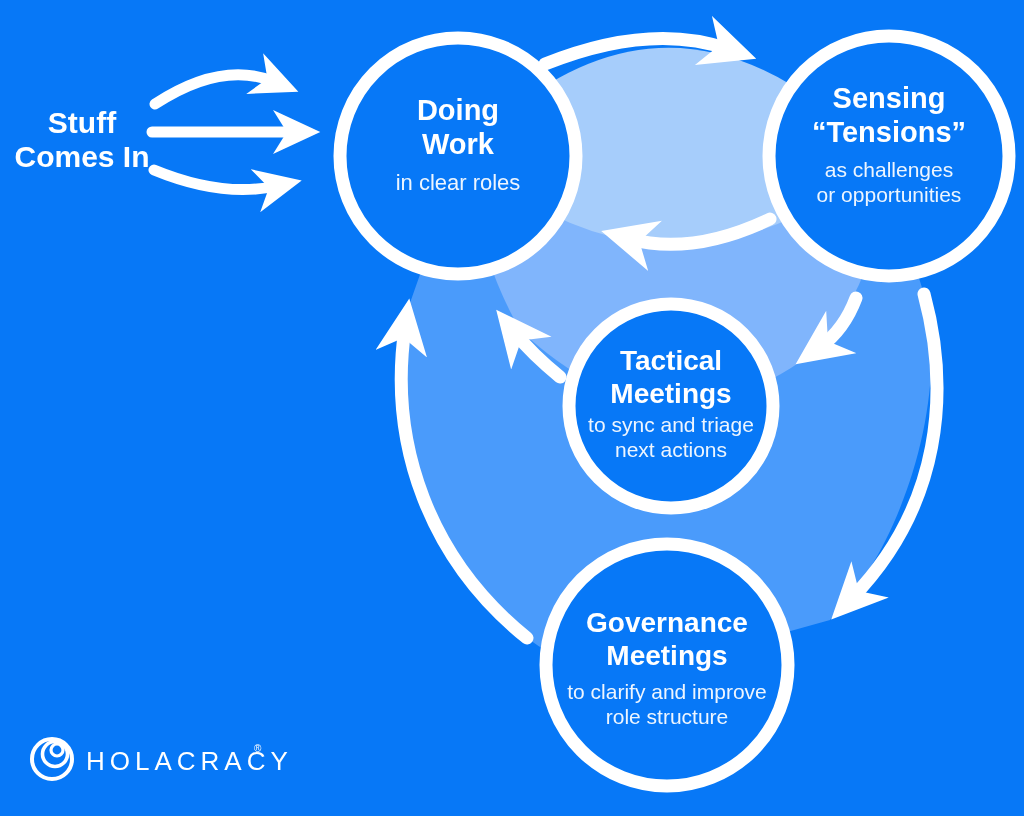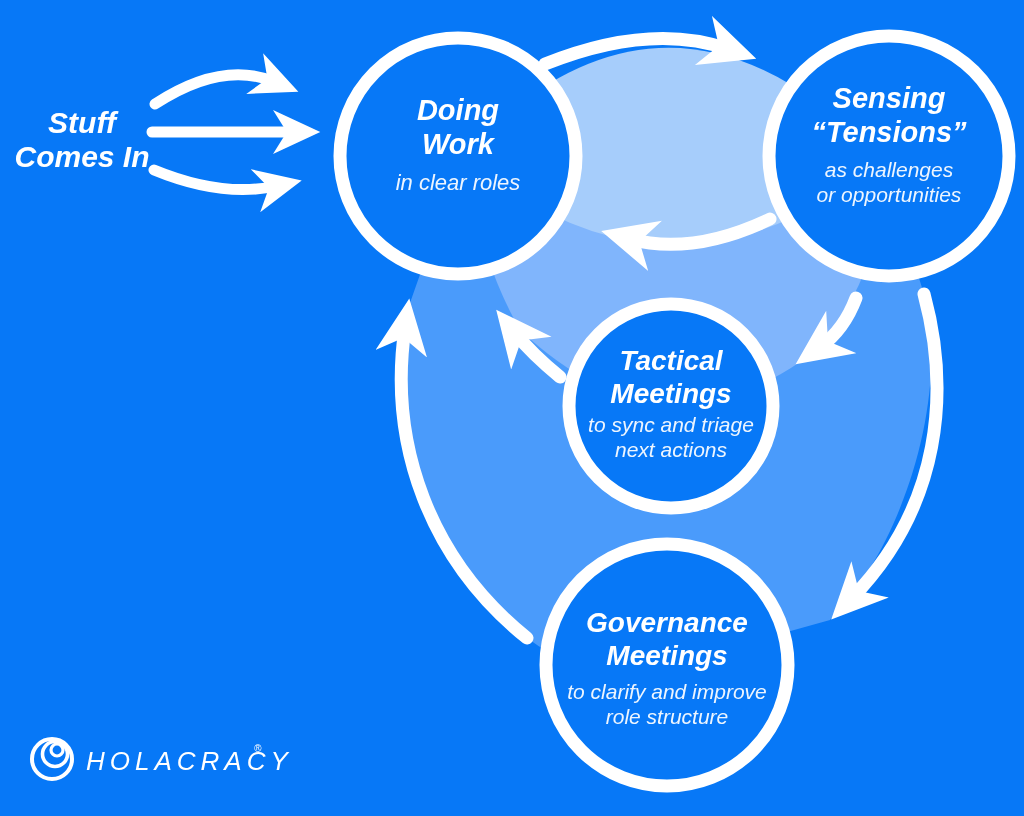--- a/index.html
+++ b/index.html
@@ -4,21 +4,21 @@
 <style>
   html, body {
     margin: 0;
     padding: 0;
     width: 1024px;
     height: 816px;
     background: #0778F7;
     overflow: hidden;
     font-family: "Liberation Sans", sans-serif;
   }
-  .stage { position: relative; width: 976px; height: 816px; font-style: italic; }
+  .stage { position: relative; width: 976px; height: 816px; }
   svg { display: block; }
   text { fill: #ffffff; }
   .node-title   { font-weight: 700; font-size: 29px; text-anchor: middle; }
   .node-sub     { font-weight: 400; font-size: 22px; text-anchor: middle; fill: rgba(255,255,255,0.93); }
   .node-title-sm{ font-weight: 700; font-size: 28px; text-anchor: middle; }
   .node-sub-sm  { font-weight: 400; font-size: 21px; text-anchor: middle; fill: rgba(255,255,255,0.93); }
   .input-label  { font-weight: 700; font-size: 30px; text-anchor: middle; }
   .logo-text    { font-weight: 500; font-size: 26px; letter-spacing: 5px; }
   .logo-reg     { font-weight: 400; font-size: 10px; }
 </style>

